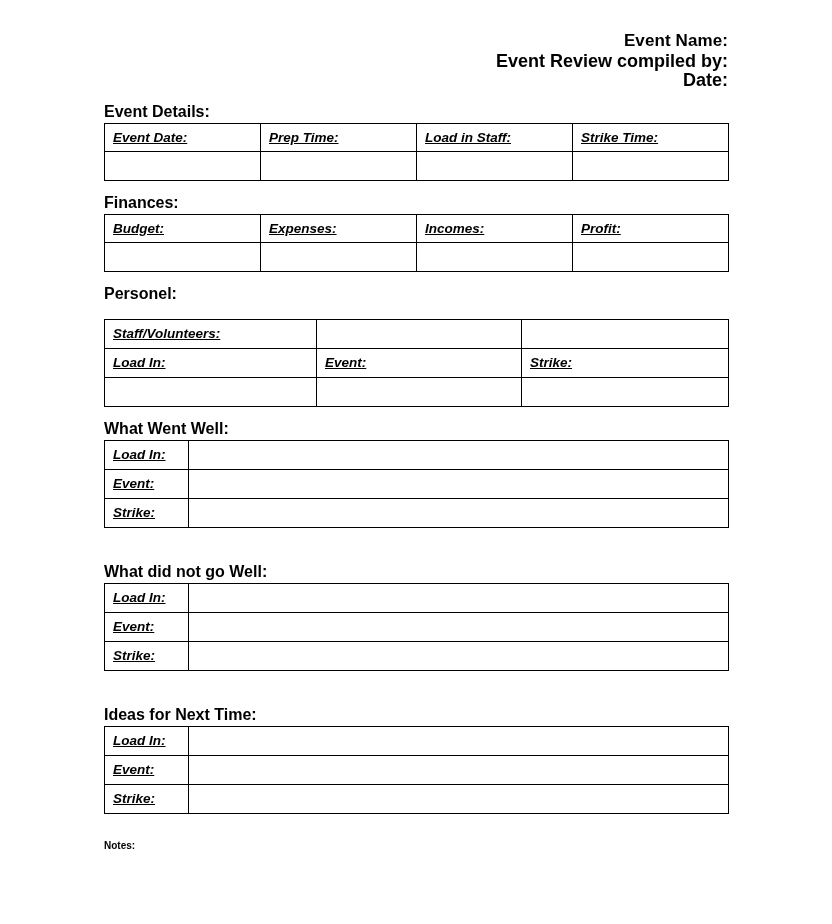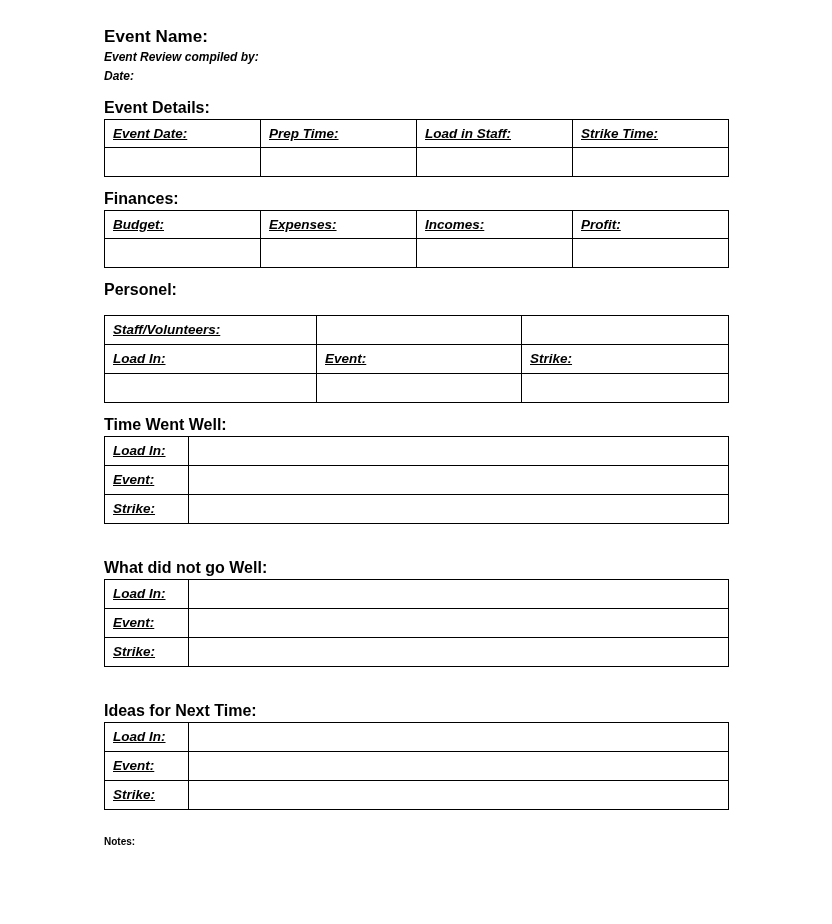--- a/index.html
+++ b/index.html
@@ -16,34 +16,34 @@
   }
   .page {
     position: relative;
     width: 832px;
     height: 924px;
     background: #ffffff;
     box-sizing: border-box;
     padding: 0 104px;
   }
   .header {
-    text-align: left;
-    padding-top: 26px;
+    text-align: right;
+    padding-top: 14px;
+    margin-top: 16px;
   }
   .doc-title {
     font-size: 17px;
     font-weight: bold;
     line-height: 22px;
     letter-spacing: 0.1px;
   }
   .doc-subtitle {
-    font-size: 12px;
+    font-size: 18px;
     font-weight: bold;
     line-height: 19px;
-    font-style: italic;
   }
   .section-label {
     font-size: 16px;
     font-weight: bold;
     line-height: 16px;
     margin-top: 14px;
     margin-bottom: 3px;
   }
   table.grid {
     border-collapse: collapse;
@@ -182,21 +182,21 @@
         <td>Strike:</td>
       </tr>
       <tr class="fill">
         <td class="blank"></td>
         <td class="blank"></td>
         <td class="blank"></td>
       </tr>
     </tbody>
   </table>
 
-  <div class="section-label">Time Went Well:</div>
+  <div class="section-label">What Went Well:</div>
   <table class="grid c2l">
     <colgroup>
         <col class="a">
         <col class="b">
       </colgroup>
     <tbody>
       <tr class="lbl">
         <td>Load In:</td>
         <td class="blank"></td>
       </tr>

